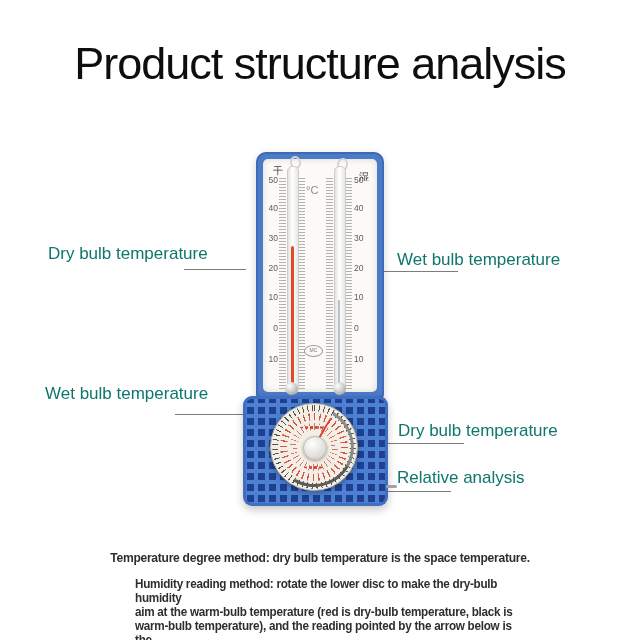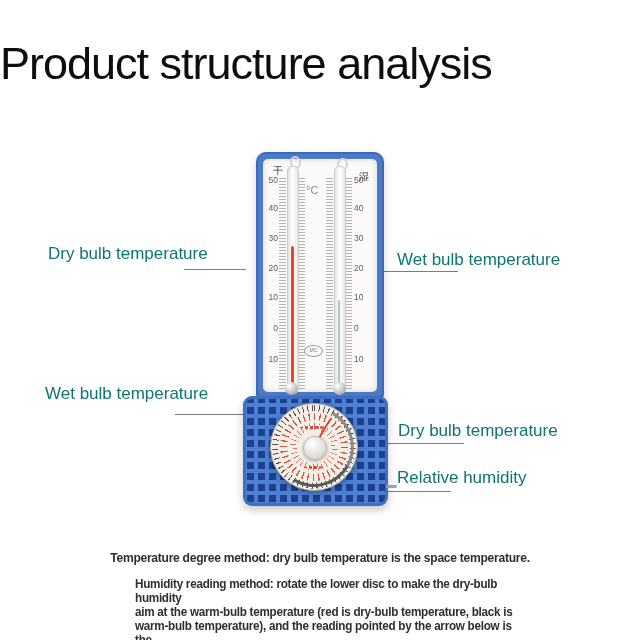--- a/index.html
+++ b/index.html
@@ -1,20 +1,20 @@
 <!DOCTYPE html>
 <html><head>
 <meta charset="utf-8">
 <style>
   html,body{margin:0;padding:0;background:#fff;}
   .stage{position:relative;width:640px;height:640px;background:#ffffff;overflow:hidden;
          font-family:"Liberation Sans", sans-serif;}
 
   
-  .title{position:absolute;left:0;right:0;top:8px;
+  .title{position:absolute;left:0;right:0;top:8px;text-align:center;
          font-size:45px;line-height:52px;letter-spacing:-1px;color:#0e0e0e;font-weight:400;}
 
   
   .lbl{position:absolute;font-size:17px;color:#0f766e;white-space:nowrap;}
   .lbl-dry-left{left:48px;top:244px;}
   .lbl-wet-right{left:397px;top:250px;}
   .lbl-wet-left{left:45px;top:384px;}
   .lbl-dry-right{left:398px;top:421px;}
   .lbl-rh-right{left:397px;top:468px;}
   .cline{position:absolute;height:1px;background:#7d7d7d;}
@@ -97,21 +97,21 @@
 <body>
 
 <div class="stage">
 
   <h1 class="title">Product structure analysis</h1>
 
   <div class="lbl lbl-dry-left">Dry bulb temperature</div>
   <div class="lbl lbl-wet-right">Wet bulb temperature</div>
   <div class="lbl lbl-wet-left">Wet bulb temperature</div>
   <div class="lbl lbl-dry-right">Dry bulb temperature</div>
-  <div class="lbl lbl-rh-right">Relative humidity</div>
+  <div class="lbl lbl-rh-right">Relative analysis</div>
 
   <div class="cline cl1"></div>
   <div class="cline cl2"></div>
   <div class="cline cl3"></div>
   <div class="cline cl4"></div>
   <div class="cline cl5"></div>
 
   <div class="device">
     <div class="frame"></div>
     <div class="face"></div>

